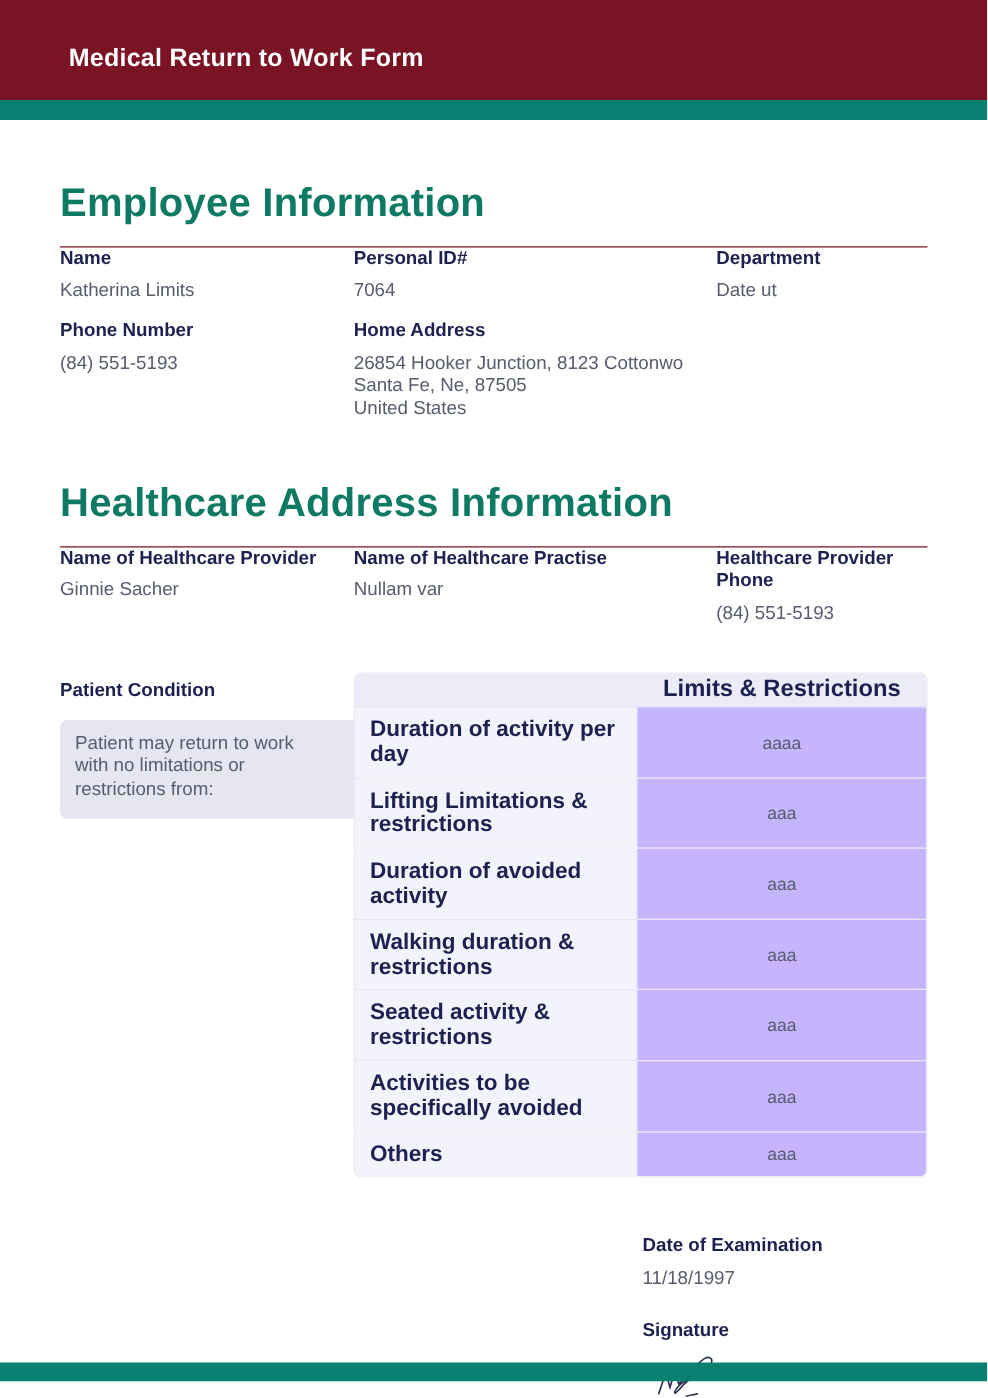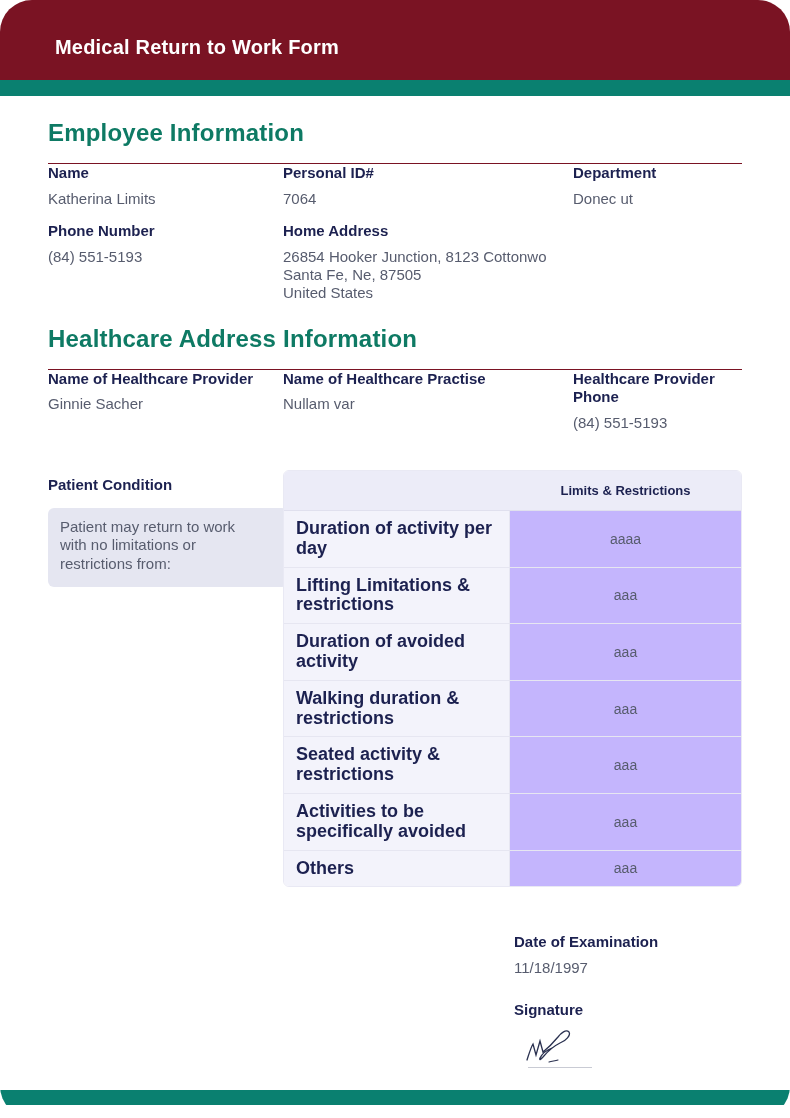--- a/index.html
+++ b/index.html
@@ -6,21 +6,20 @@
   html, body { background: #ffffff; }
   body { font-family: "Liberation Sans", sans-serif; }
 
   .page {
     position: relative;
     width: 790px;
     height: 1118px;
     margin: 0 auto;
     background: #ffffff;
     overflow: hidden;
-    border-radius: 32px;
   }
 
   .header {
     height: 80px;
     background: #7a1323;
     display: flex;
     align-items: center;
     padding: 14px 0 0 55px;
   }
   .header-title {
@@ -30,23 +29,23 @@
     letter-spacing: 0.2px;
   }
   .teal-stripe {
     height: 16px;
     background: #0a8070;
   }
 
   .content { padding: 0 48px; }
 
   .section-title {
-    margin-top: 23px;
+    margin-top: 48px;
     color: #0e7a64;
-    font-size: 24px;
+    font-size: 32px;
     font-weight: bold;
     letter-spacing: 0.2px;
   }
   .section-rule {
     border: none;
     border-top: 1px solid #7a1323;
     margin-top: 16px;
   }
 
   .fields-grid {
@@ -91,23 +90,23 @@
     overflow: hidden;
     border: 1px solid #e9e9f4;
   }
   .r-table-header {
     display: grid;
     grid-template-columns: 226px 1fr;
     background: #ececf8;
     border-bottom: 1px solid #e0e0ee;
   }
   .r-table-header .hdr-cell {
-    padding: 12px 4px;
+    padding: 2px 4px;
     text-align: center;
-    font-size: 13px;
+    font-size: 19px;
     font-weight: bold;
     color: #1c2150;
   }
   .r-row {
     display: grid;
     grid-template-columns: 226px 1fr;
     border-bottom: 1px solid #e6e6f1;
   }
   .r-row:last-child { border-bottom: none; }
   .r-label {
@@ -171,21 +170,21 @@
       <div class="field">
         <div class="field-label">Name</div>
         <div class="field-value">Katherina Limits</div>
       </div>
       <div class="field">
         <div class="field-label">Personal ID#</div>
         <div class="field-value">7064</div>
       </div>
       <div class="field">
         <div class="field-label">Department</div>
-        <div class="field-value">Donec ut</div>
+        <div class="field-value">Date ut</div>
       </div>
       <div class="field">
         <div class="field-label">Phone Number</div>
         <div class="field-value">(84) 551-5193</div>
       </div>
       <div class="field">
         <div class="field-label">Home Address</div>
         <div class="field-value">26854 Hooker Junction, 8123 Cottonwo</div>
         <div class="field-value">Santa Fe, Ne, 87505</div>
         <div class="field-value">United States</div>

